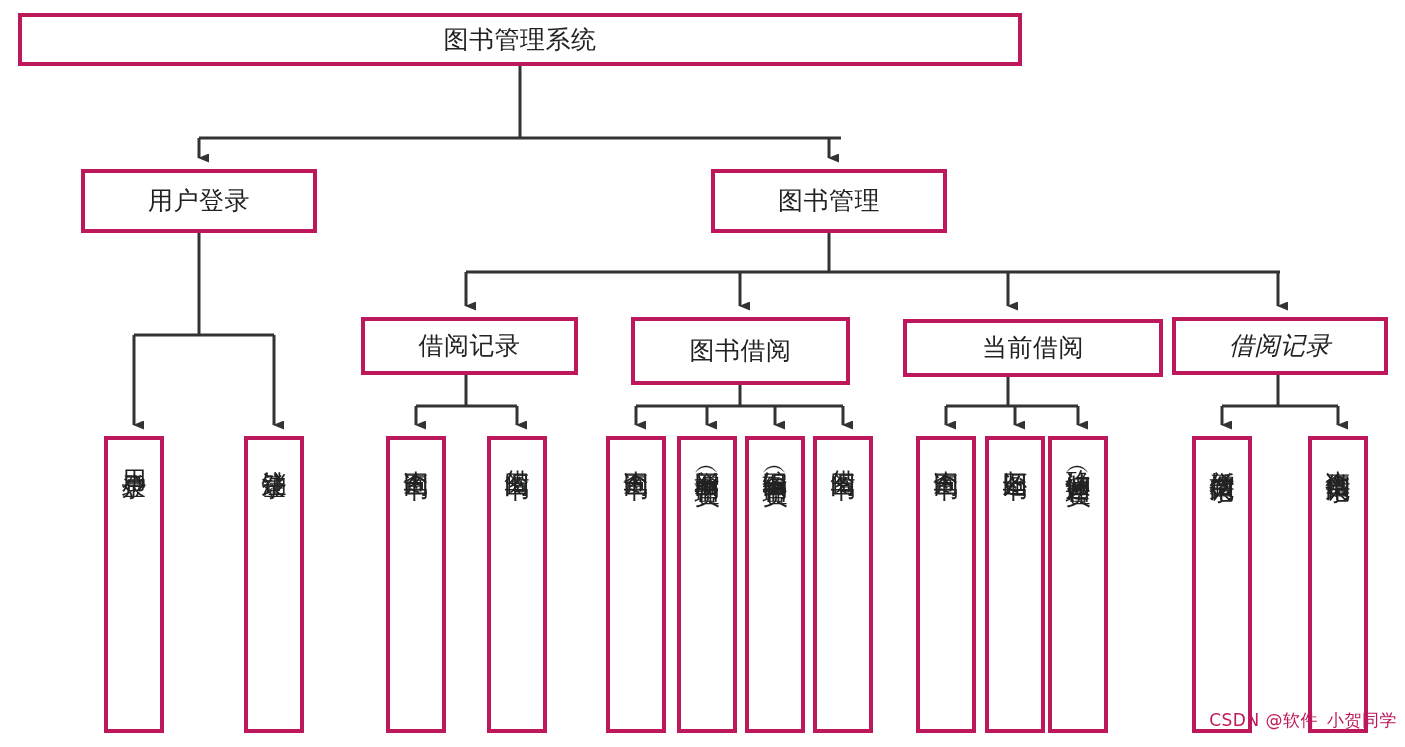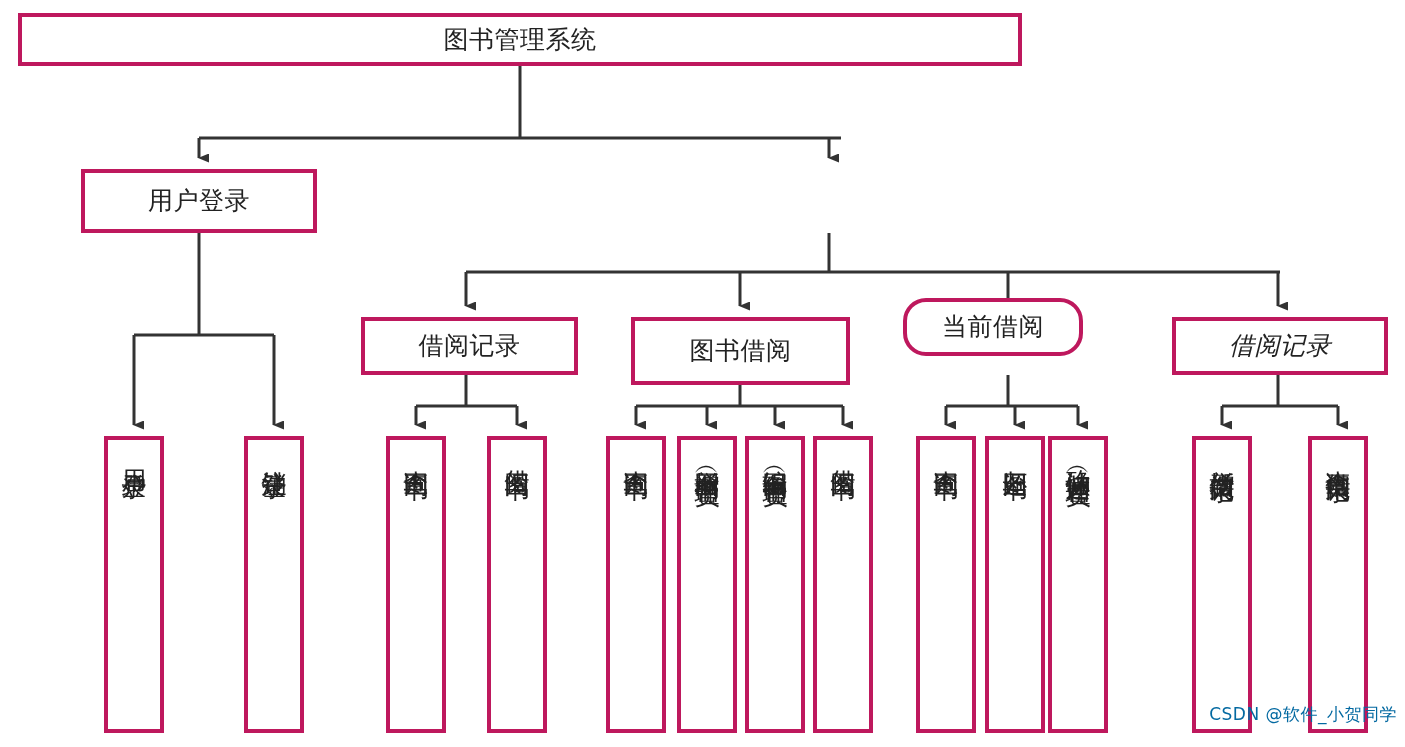--- a/index.html
+++ b/index.html
@@ -56,23 +56,23 @@
     writing-mode: vertical-rl;
     text-orientation: upright;
     font-size: 25px;
     letter-spacing: 2px;
     line-height: 1;
     max-height: 100%;
   }
   .watermark {
     position: absolute;
     right: 8px;
-    bottom: 21px;
+    bottom: 15px;
     font-size: 17px;
-    color: #0369a1;
+    color: #be185d;
     white-space: nowrap;
     letter-spacing: 0.5px;
     text-align: center;
   }
 </style>
 </head>
 <body>
 
 <div id="diagram-root">
 
@@ -138,28 +138,31 @@
     </g>
   </svg>
 
   <div class="node root horizontal" style="left:18px; top:13px; width:1004px; height:53px;">
     <span class="node-label">图书管理系统</span>
   </div>
 
   <div class="node horizontal" style="left:81px; top:169px; width:236px; height:64px;">
     <span class="node-label">用户登录</span>
   </div>
+  <div class="node horizontal" style="left:711px; top:169px; width:236px; height:64px;">
+    <span class="node-label">图书管理</span>
+  </div>
 
   <div class="node horizontal" style="left:361px; top:317px; width:217px; height:58px;">
     <span class="node-label">借阅记录</span>
   </div>
   <div class="node horizontal" style="left:631px; top:317px; width:219px; height:68px;">
     <span class="node-label">图书借阅</span>
   </div>
-  <div class="node horizontal" style="left:903px; top:298px; width:180px; height:58px;border-radius:23px;">
+  <div class="node horizontal" style="left:903px; top:319px; width:260px; height:58px;">
     <span class="node-label">当前借阅</span>
   </div>
   <div class="node horizontal" style="left:1172px; top:317px; width:216px; height:58px;font-style:italic;">
     <span class="node-label">借阅记录</span>
   </div>
 
   <div class="node vertical" style="left:104px; top:436px; width:60px; height:297px;">
     <span class="node-label">用户登录</span>
   </div>
   <div class="node vertical" style="left:244px; top:436px; width:60px; height:297px;">

